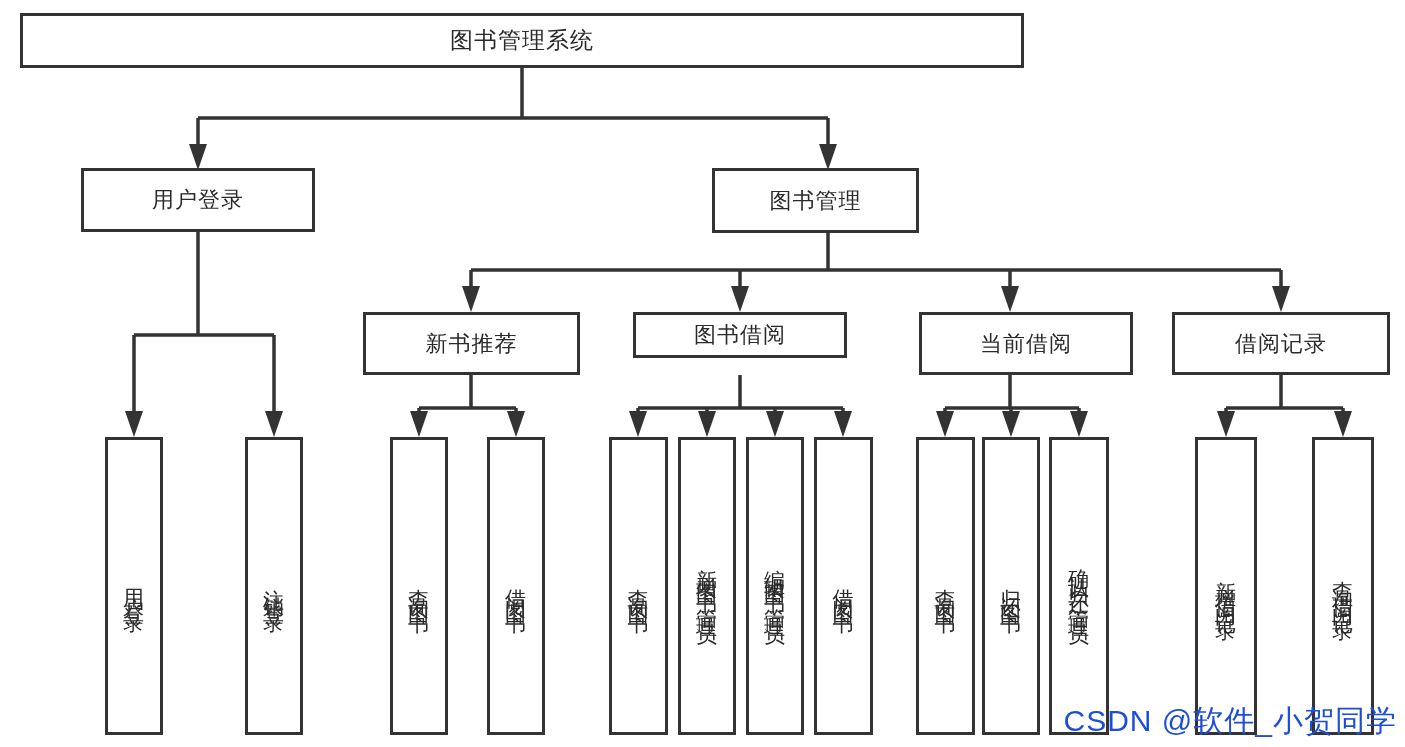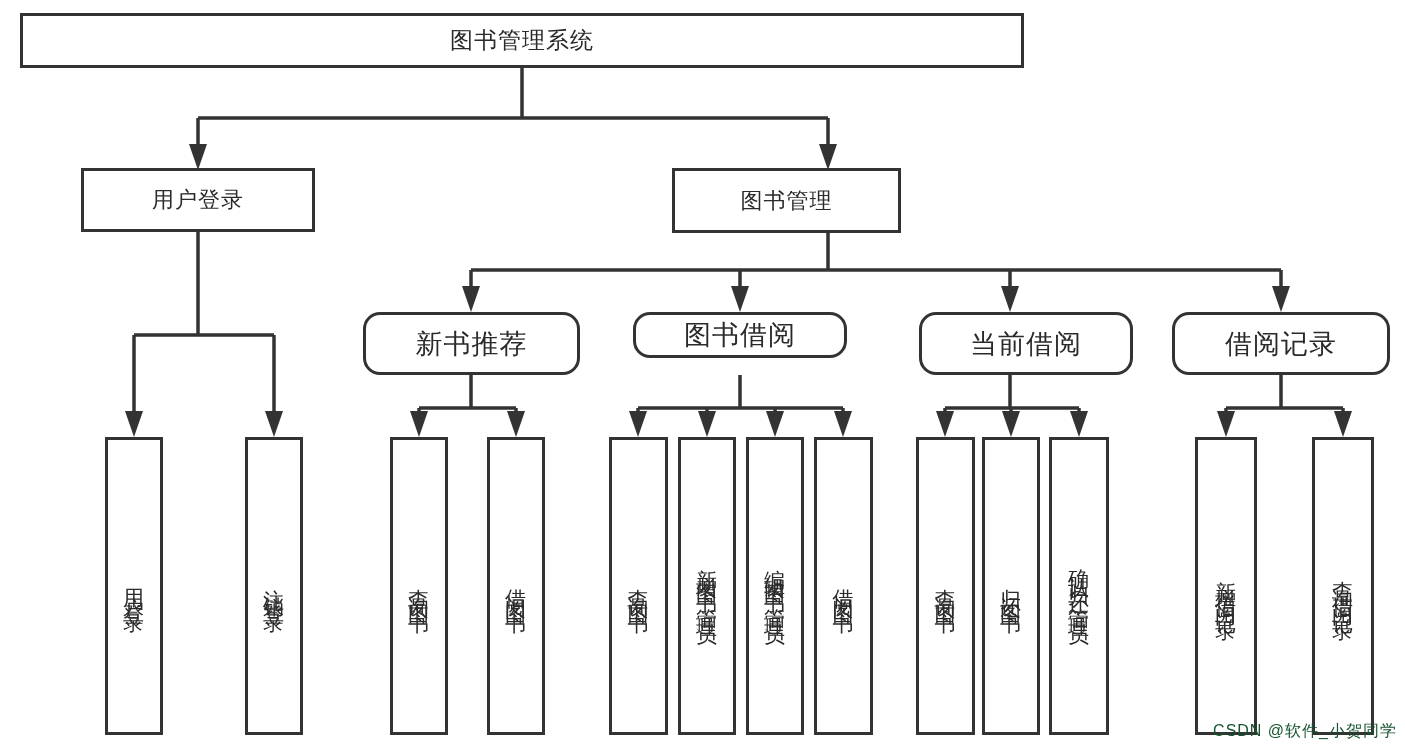--- a/index.html
+++ b/index.html
@@ -16,42 +16,42 @@
     background:#ffffff;
     border:3px solid #333333;
     display:flex;
     align-items:center;
     justify-content:center;
     color:#2a2a2a;
     text-align:center;
   }
   .h1box{font-size:23px;letter-spacing:1px;}
   .h2box{font-size:22px;letter-spacing:1px;}
-  .h3box{font-size:27px;letter-spacing:1px;border-radius:17px;}
+  .h3box{font-size:22px;letter-spacing:1px;}
   .v{
     writing-mode:vertical-rl;
     text-orientation:mixed;
     font-size:21px;
     letter-spacing:8px;
     line-height:1;
     padding-top:4px;
   }
   #connectors{
     position:absolute;left:0;top:0;z-index:1;
   }
   #connectors path{stroke:#333333;stroke-width:3.5;fill:none;}
   #connectors polygon{fill:#333333;stroke:none;}
   .node{z-index:2;}
   #watermark{
     position:absolute;
     right:8px;
     bottom:5px;
     z-index:5;
-    color:#14532d;
-    font-size:16px;
+    color:#1d4ed8;
+    font-size:30px;
     letter-spacing:1px;
     white-space:nowrap;
   }
 </style>
 </head>
 <body>
 
 <div id="stage">
 
   <svg id="connectors" width="1405" height="747" viewBox="0 0 1405 747">
@@ -86,21 +86,21 @@
     <polygon points="1070,411 1088,411 1079,437"></polygon>
 
     <path d="M1281 375 V408 M1226 408 H1343 M1226 408 V418 M1343 408 V418"></path>
     <polygon points="1217,411 1235,411 1226,437"></polygon>
     <polygon points="1334,411 1352,411 1343,437"></polygon>
   </svg>
 
   <div class="box h1box node" style="left:20px;top:13px;width:1004px;height:55px;">图书管理系统</div>
 
   <div class="box h2box node" style="left:81px;top:168px;width:234px;height:64px;">用户登录</div>
-  <div class="box h2box node" style="left:672px;top:168px;width:229px;height:65px;">图书管理</div>
+  <div class="box h2box node" style="left:712px;top:168px;width:207px;height:65px;">图书管理</div>
 
   <div class="box h3box node" style="left:363px;top:312px;width:217px;height:63px;">新书推荐</div>
   <div class="box h3box node" style="left:633px;top:312px;width:214px;height:46px;">图书借阅</div>
   <div class="box h3box node" style="left:919px;top:312px;width:214px;height:63px;">当前借阅</div>
   <div class="box h3box node" style="left:1172px;top:312px;width:218px;height:63px;">借阅记录</div>
 
   <div class="box v node" style="left:105px;top:437px;width:58px;height:298px;">用户登录</div>
   <div class="box v node" style="left:245px;top:437px;width:58px;height:298px;">注销登录</div>
 
   <div class="box v node" style="left:390px;top:437px;width:58px;height:298px;">查询图书</div>

